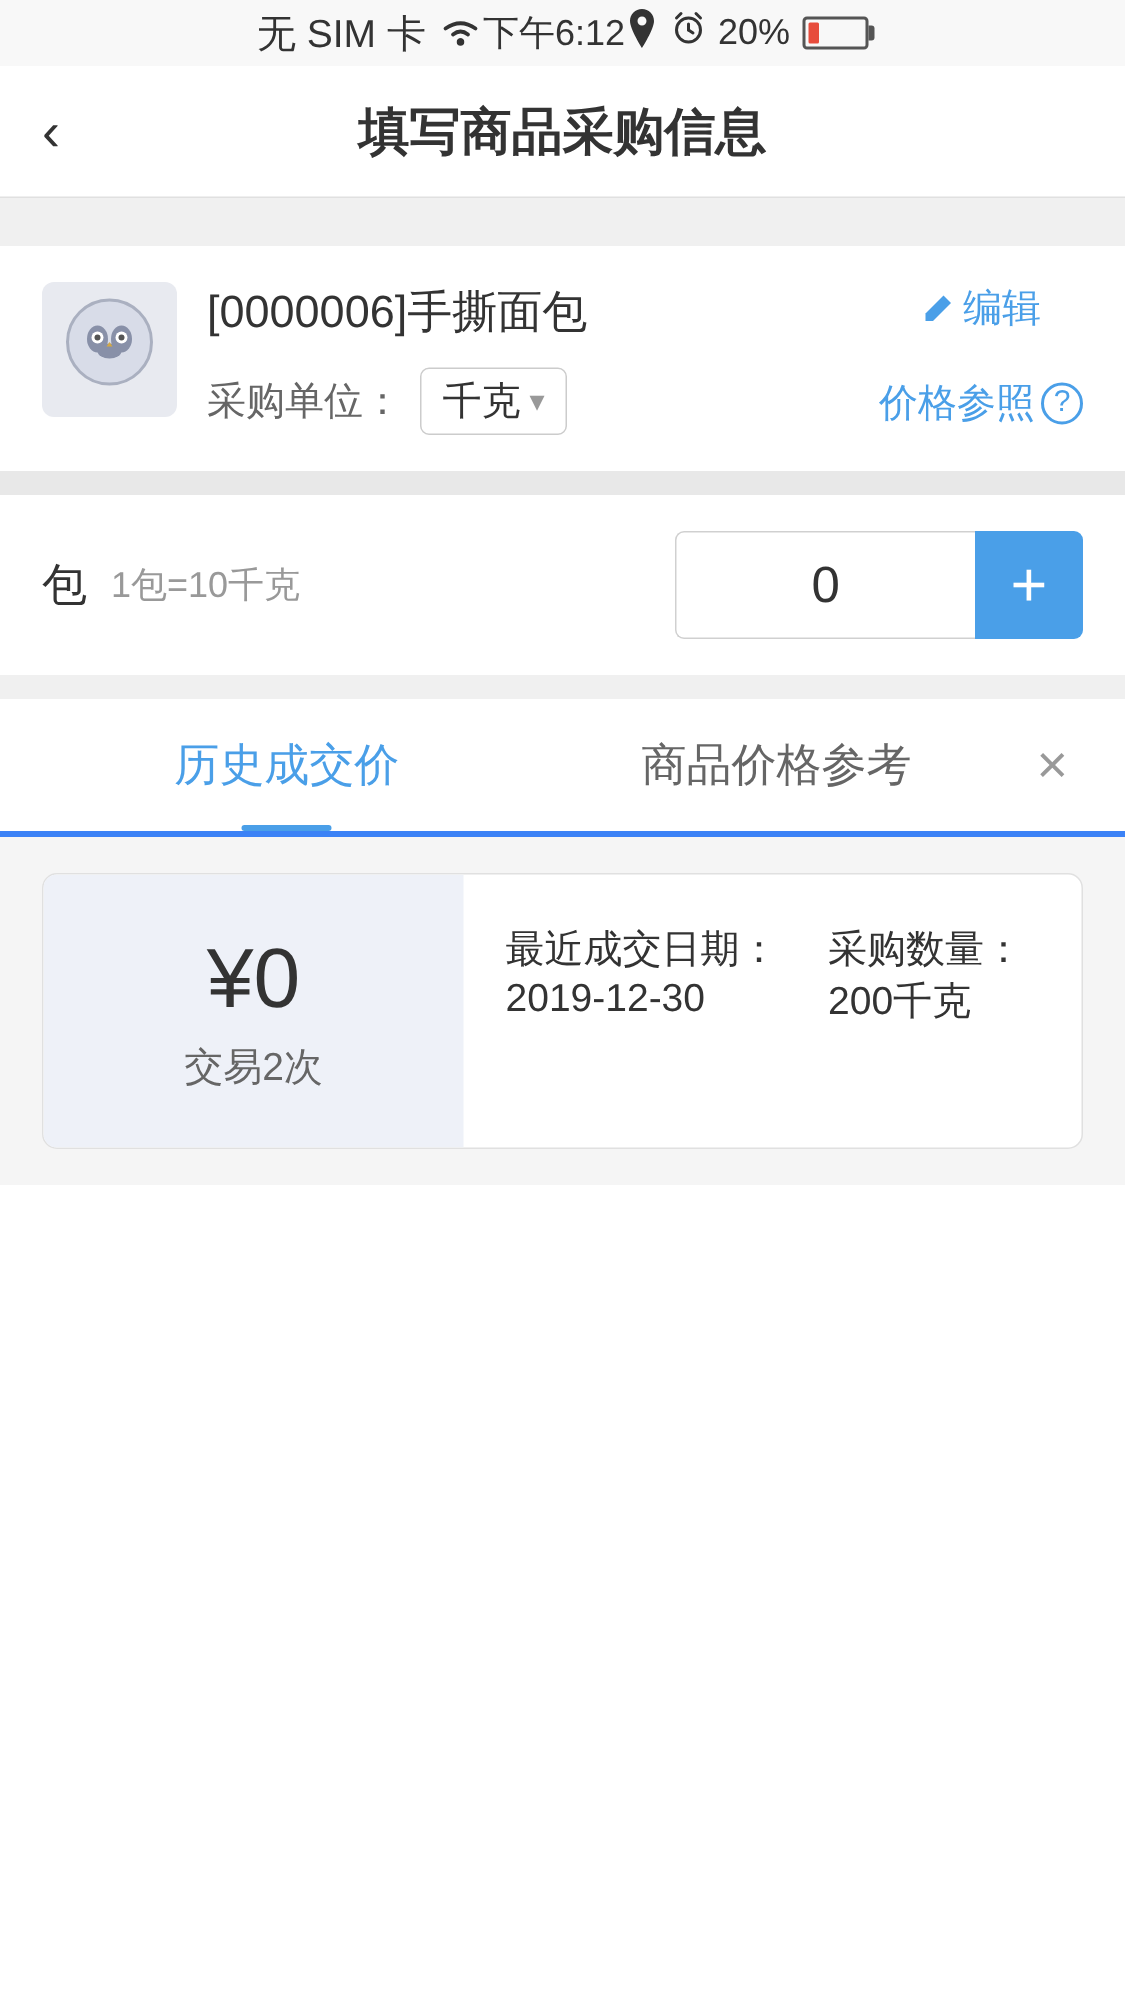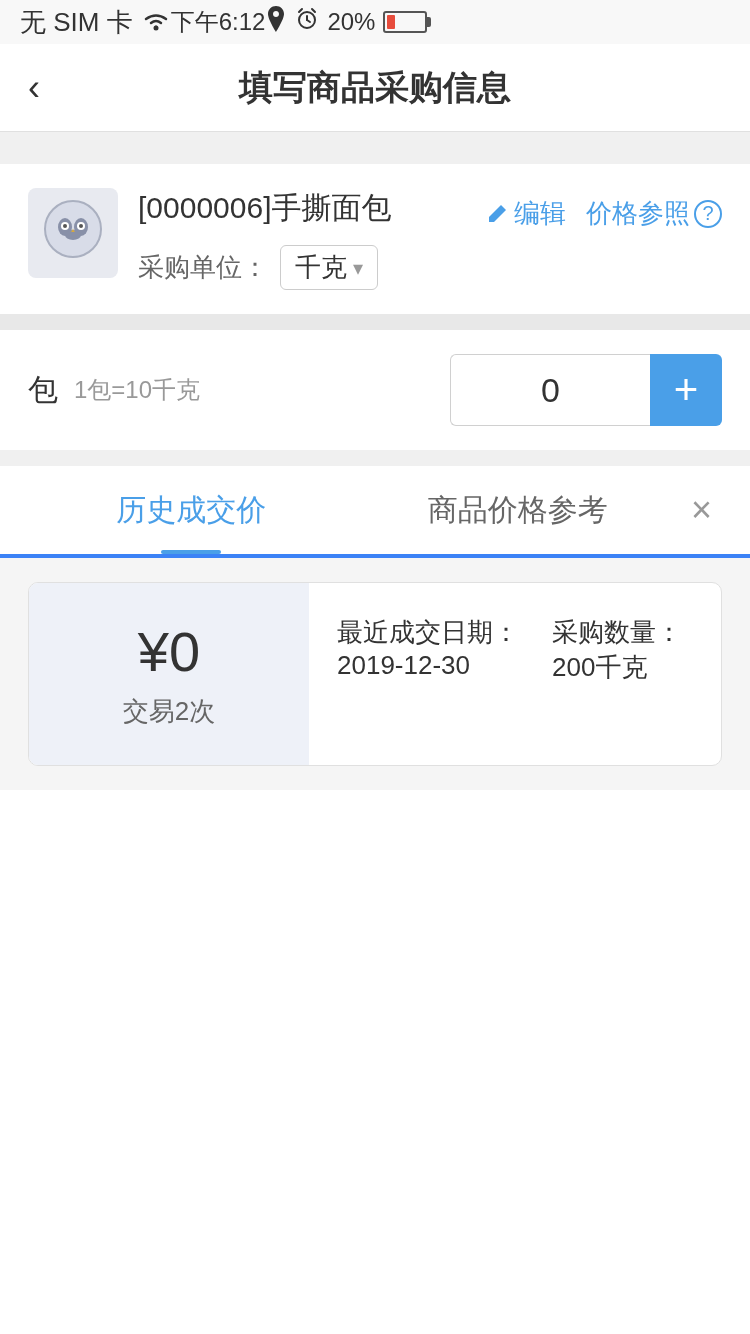--- a/index.html
+++ b/index.html
@@ -12,21 +12,21 @@
       overflow-x: hidden;
     }
 
     
     .status-bar {
       width: 100%;
       height: 44px;
       background: #f8f8f8;
       display: flex;
       align-items: center;
-      justify-content: flex-start;
+      justify-content: center;
       padding: 0 20px;
       font-size: 28px;
     }
     .status-left {
       display: flex;
       align-items: center;
       gap: 8px;
       font-size: 26px;
       color: #333;
     }
@@ -417,21 +417,21 @@
         <span class="product-name">[0000006]手撕面包</span>
         <div class="unit-row">
           <span class="unit-label">采购单位：</span>
           <div class="unit-selector">
             <span>千克</span>
             <span class="chevron">▾</span>
           </div>
         </div>
       </div>
     </div>
-    <div style="display:flex;flex-direction:row;align-items:flex-end;gap:20px;">
+    <div style="display:flex;flex-direction:column;align-items:center;gap:20px;">
       <span class="edit-link">
         <svg width="22" height="22" viewBox="0 0 22 22" fill="#4a9fe8">
           <path d="M15 2l5 5-12 12H3v-5L15 2z"></path>
         </svg>
         <span>编辑</span>
       </span>
       <div class="price-ref-row">
         <span class="price-ref-link">价格参照</span>
         <div class="info-circle">?</div>
       </div>

